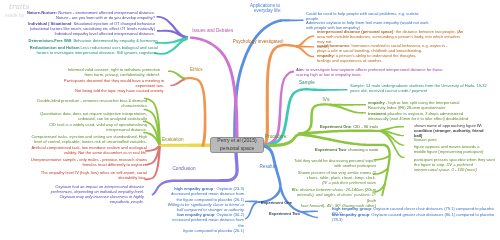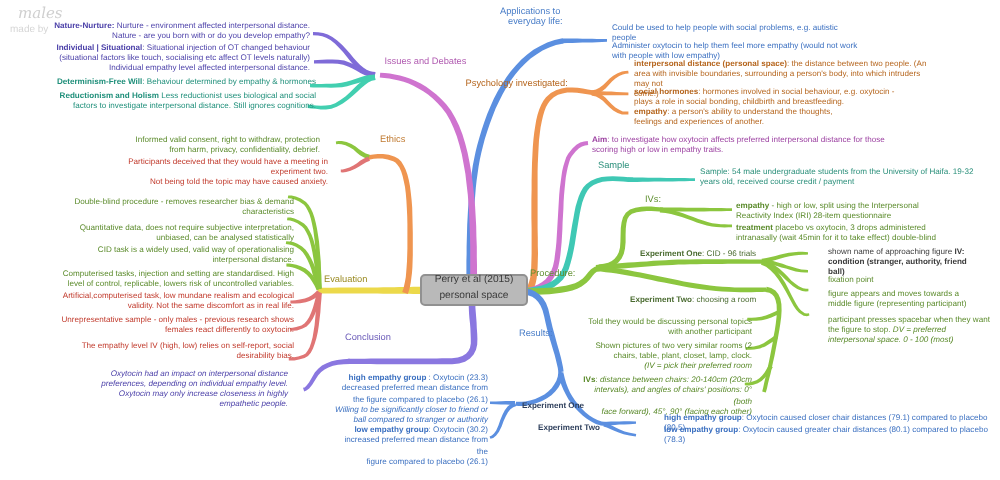--- a/index.html
+++ b/index.html
@@ -66,21 +66,21 @@
 <path d="M160.8,144.3L160.5,141.3L160.1,138.3L159.8,135.1L159.3,131.9L158.8,128.7L158.2,125.7L157.5,122.7L156.7,119.9L155.8,117.4L154.7,115.2L153.5,113.3L152,111.8L149.5,110.2L147.2,109.2L145.3,108.8L143.7,108.7L143.5,110.1L145,110.3L146.7,110.7L148.7,111.6L151,113.2L152.1,114.4L153.1,116.1L154.1,118.1L154.9,120.5L155.6,123.2L156.2,126.1L156.7,129.1L157.2,132.2L157.5,135.4L157.9,138.5L158.1,141.6L158.4,144.5Z" fill="#8cc63f"></path>
 <path d="M160.9,144.3L160.8,141.1L160.7,137.8L160.5,134.5L160.4,131L160.1,127.6L159.8,124.1L159.5,120.8L159,117.5L158.5,114.4L157.9,111.5L157.2,108.8L156.4,106.4L155.4,104.3L154.3,102.5L153,101L150.4,99.3L147.9,98.2L145.8,97.8L144.1,97.7L143.9,99.1L145.6,99.3L147.4,99.8L149.6,100.7L152,102.4L152.9,103.5L153.8,105.1L154.7,107L155.4,109.3L156,111.9L156.6,114.8L157,117.8L157.4,121L157.7,124.3L158,127.7L158.1,131.1L158.3,134.6L158.4,137.9L158.5,141.2L158.5,144.3Z" fill="#8cc63f"></path>
 <path d="M158.7,145.1L157.3,146.5L155.9,147.6L154.4,148.5L152.4,149.2L149.9,149.8L147.8,150.1L146.2,150.2L145.2,150.3L145.2,151.7L146.3,151.8L147.9,151.8L150.1,151.6L152.9,151.1L155.2,150.4L157.1,149.4L158.8,148.3L160.3,146.9Z" fill="#e07575"></path>
 <path d="M158.4,145.9L157.9,148.5L157.2,151.2L156.5,153.8L155.6,156.3L154.6,158.5L153.5,160.3L152.2,161.7L150.7,162.7L148.1,163.5L146.3,163.9L145.2,164L145.2,165.4L146.5,165.4L148.5,165.2L151.3,164.3L153.3,163.2L155,161.5L156.4,159.4L157.5,157L158.5,154.5L159.4,151.8L160.1,149.1L160.8,146.5Z" fill="#e07575"></path>
 <path d="M158.5,146.3L158.3,149.3L158.2,152.5L157.9,155.9L157.6,159.2L157.3,162.5L156.8,165.6L156.3,168.6L155.6,171.3L154.8,173.6L153.8,175.4L152.8,176.7L151.7,177.4L149.1,178.2L147,178.6L145.5,178.7L144.4,178.8L144.4,180.2L145.5,180.3L147.2,180.2L149.5,179.8L152.3,179L154,178L155.4,176.4L156.5,174.3L157.4,171.8L158.2,169.1L158.9,166L159.4,162.8L159.8,159.4L160.2,156L160.4,152.7L160.7,149.5L160.9,146.5Z" fill="#e07575"></path>
 <path d="M203.9,147L204.5,145.2L205,143.3L205.4,141.1L205.7,138.8L206,136.4L206.2,133.6L206.3,130.7L206.4,127.5L206.4,124.1L206.4,120.4L206.4,116.3L206.3,112L206.2,107.8L206.1,103.8L205.8,100L205.4,96.4L205,93.1L204.4,90L203.7,87.3L202.8,84.8L201.8,82.7L200.6,80.8L199.2,79.4L197.4,78.4L194.4,77.4L191.5,77L188.9,77L186.6,77.2L184.8,77.5L183.3,77.8L183.7,80L185.1,79.7L186.9,79.4L189,79.3L191.3,79.3L193.8,79.7L196.6,80.6L197.7,81.3L198.7,82.4L199.7,83.8L200.6,85.7L201.3,88L201.9,90.6L202.5,93.5L202.9,96.7L203.2,100.2L203.4,103.9L203.6,107.9L203.7,112L203.7,116.3L203.7,120.4L203.7,124.1L203.6,127.5L203.5,130.6L203.3,133.5L203.1,136.1L202.9,138.5L202.5,140.7L202.1,142.6L201.7,144.4L201.1,146Z" fill="#ef9550"></path>
 <path d="M184.9,77.4L182.9,76.8L181.2,75.8L179.5,74.6L177.8,73.3L175.7,72L173.3,71L170.9,70.5L169.2,70.5L167.9,70.7L168.1,72.1L169.2,72L170.7,72.1L172.7,72.6L174.8,73.6L176.7,74.8L178.3,76.2L180,77.6L182,78.8L184.1,79.6Z" fill="#8cc63f"></path>
 <path d="M184,78.2L182,79.2L180.2,80.3L178.5,81.6L176.7,82.7L174.7,83.8L172.7,84.4L171.3,84.7L170.4,84.7L170.4,86.1L171.4,86.2L173.1,86L175.3,85.4L177.6,84.4L179.6,83.2L181.4,82.1L183.1,81.1L185,80.4Z" fill="#e07575"></path>
   </svg>
 
-  <div id="wm">males</div>
+  <div id="wm">traits</div>
   <div id="wm2">made by</div>
 
   <div id="centernode">
     <span>Perry et al (2015)</span>
     <span>personal space</span>
   </div>
 
   <div class="bl" style="left:192.2px;top:28.4px;color:#b05ab0">Issues and Debates</div>
   <div class="bl" style="left:250px;top:3.2px;color:#4a7ec8">Applications to</div>
   <div class="bl" style="left:254px;top:8.2px;color:#4a7ec8">everyday life:</div>

